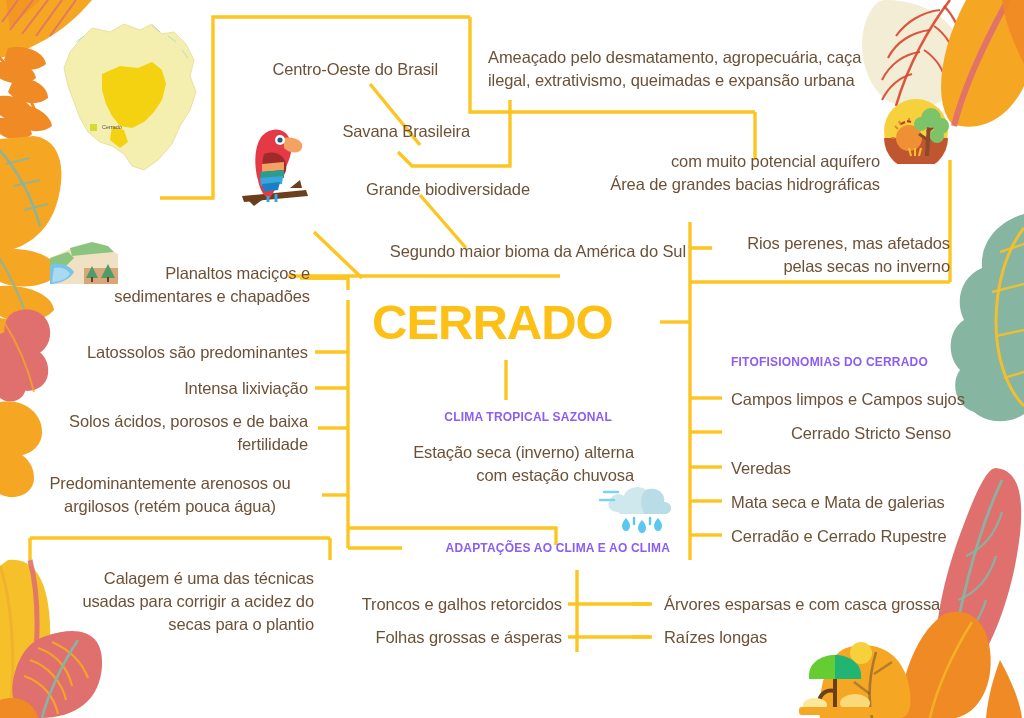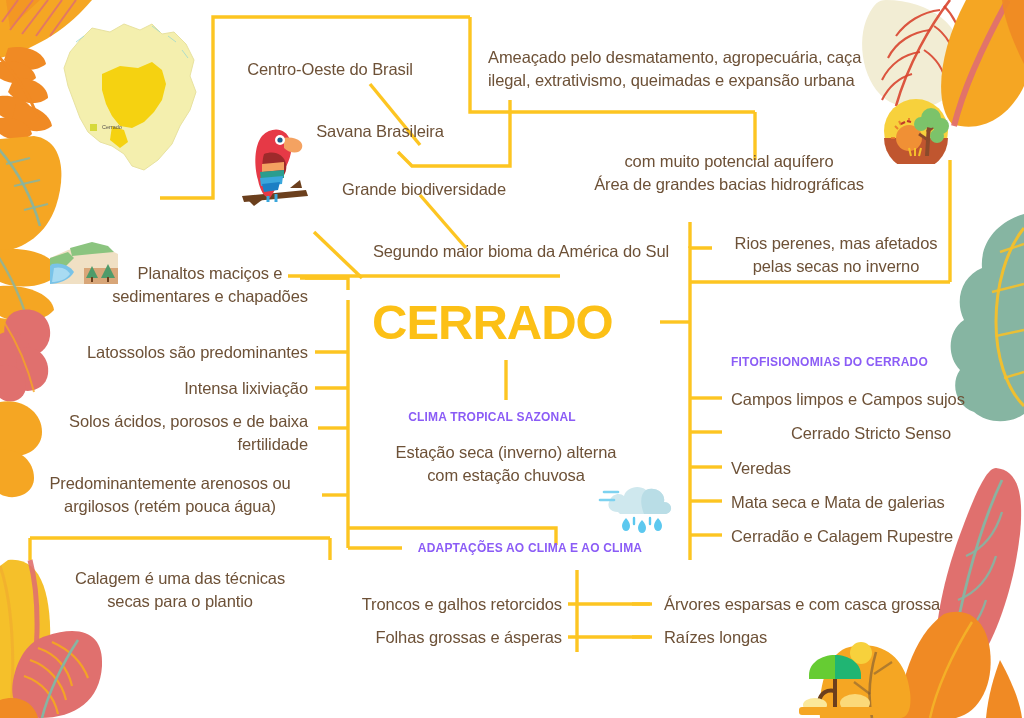--- a/index.html
+++ b/index.html
@@ -15,21 +15,21 @@
   #content{position:absolute;left:0;top:0;width:1024px;height:718px;z-index:5;}
 
   .node{
     position:absolute;
     color:#6d5137;
     font-family:"Liberation Sans", sans-serif;
     font-size:16.5px;
     line-height:1.38;
     letter-spacing:-0.1px;
   }
-  .ctr{text-align:center;}
+  .ctr{text-align:right;}
   .rt{text-align:right;}
   .lf{text-align:left;}
   .cap{
     font-size:12px;letter-spacing:0.2px;color:#8b5cf6;font-weight:bold;
   }
   .title{
     position:absolute;
     color:#fcc016;
     font-family:"Liberation Sans", sans-serif;
     font-weight:bold;
@@ -386,37 +386,38 @@
       <div>fertilidade</div>
     </div>
 
     <div class="node rt" style="left:28px;top:472px;width:284px;text-align:center;">
       <div>Predominantemente arenosos ou</div>
       <div>argilosos (retém pouca água)</div>
     </div>
 
     <div class="node ctr" style="left:46px;top:567px;width:268px;">
       <div>Calagem é uma das técnicas</div>
+      <div>usadas para corrigir a acidez do</div>
       <div>secas para o plantio</div>
     </div>
 
     <div class="title" style="left:372px;top:298px;width:290px;text-align:left;">CERRADO</div>
 
     <div class="node cap ctr" style="left:372px;top:409px;width:240px;">CLIMA TROPICAL SAZONAL</div>
     <div class="node ctr" style="left:378px;top:441px;width:256px;">
       <div>Estação seca (inverno) alterna</div>
       <div>com estação chuvosa</div>
     </div>
 
     <div class="node cap lf" style="left:731px;top:354px;width:280px;">FITOFISIONOMIAS DO CERRADO</div>
     <div class="node lf" style="left:731px;top:388px;width:280px;">Campos limpos e Campos sujos</div>
     <div class="node lf" style="left:731px;top:422px;width:280px;text-align:center;">Cerrado Stricto Senso</div>
     <div class="node lf" style="left:731px;top:457px;width:280px;">Veredas</div>
     <div class="node lf" style="left:731px;top:491px;width:280px;">Mata seca e Mata de galerias</div>
-    <div class="node lf" style="left:731px;top:525px;width:280px;">Cerradão e Calagem Rupestre</div>
+    <div class="node lf" style="left:731px;top:525px;width:280px;">Cerradão e Cerrado Rupestre</div>
 
     <div class="node cap ctr" style="left:390px;top:540px;width:280px;">ADAPTAÇÕES AO CLIMA E AO CLIMA</div>
     <div class="node rt" style="left:300px;top:593px;width:262px;">Troncos e galhos retorcidos</div>
     <div class="node rt" style="left:300px;top:626px;width:262px;">Folhas grossas e ásperas</div>
     <div class="node lf" style="left:664px;top:593px;width:320px;">Árvores esparsas e com casca grossa</div>
     <div class="node lf" style="left:664px;top:626px;width:320px;">Raízes longas</div>
 
   </div>
 </div>
 

